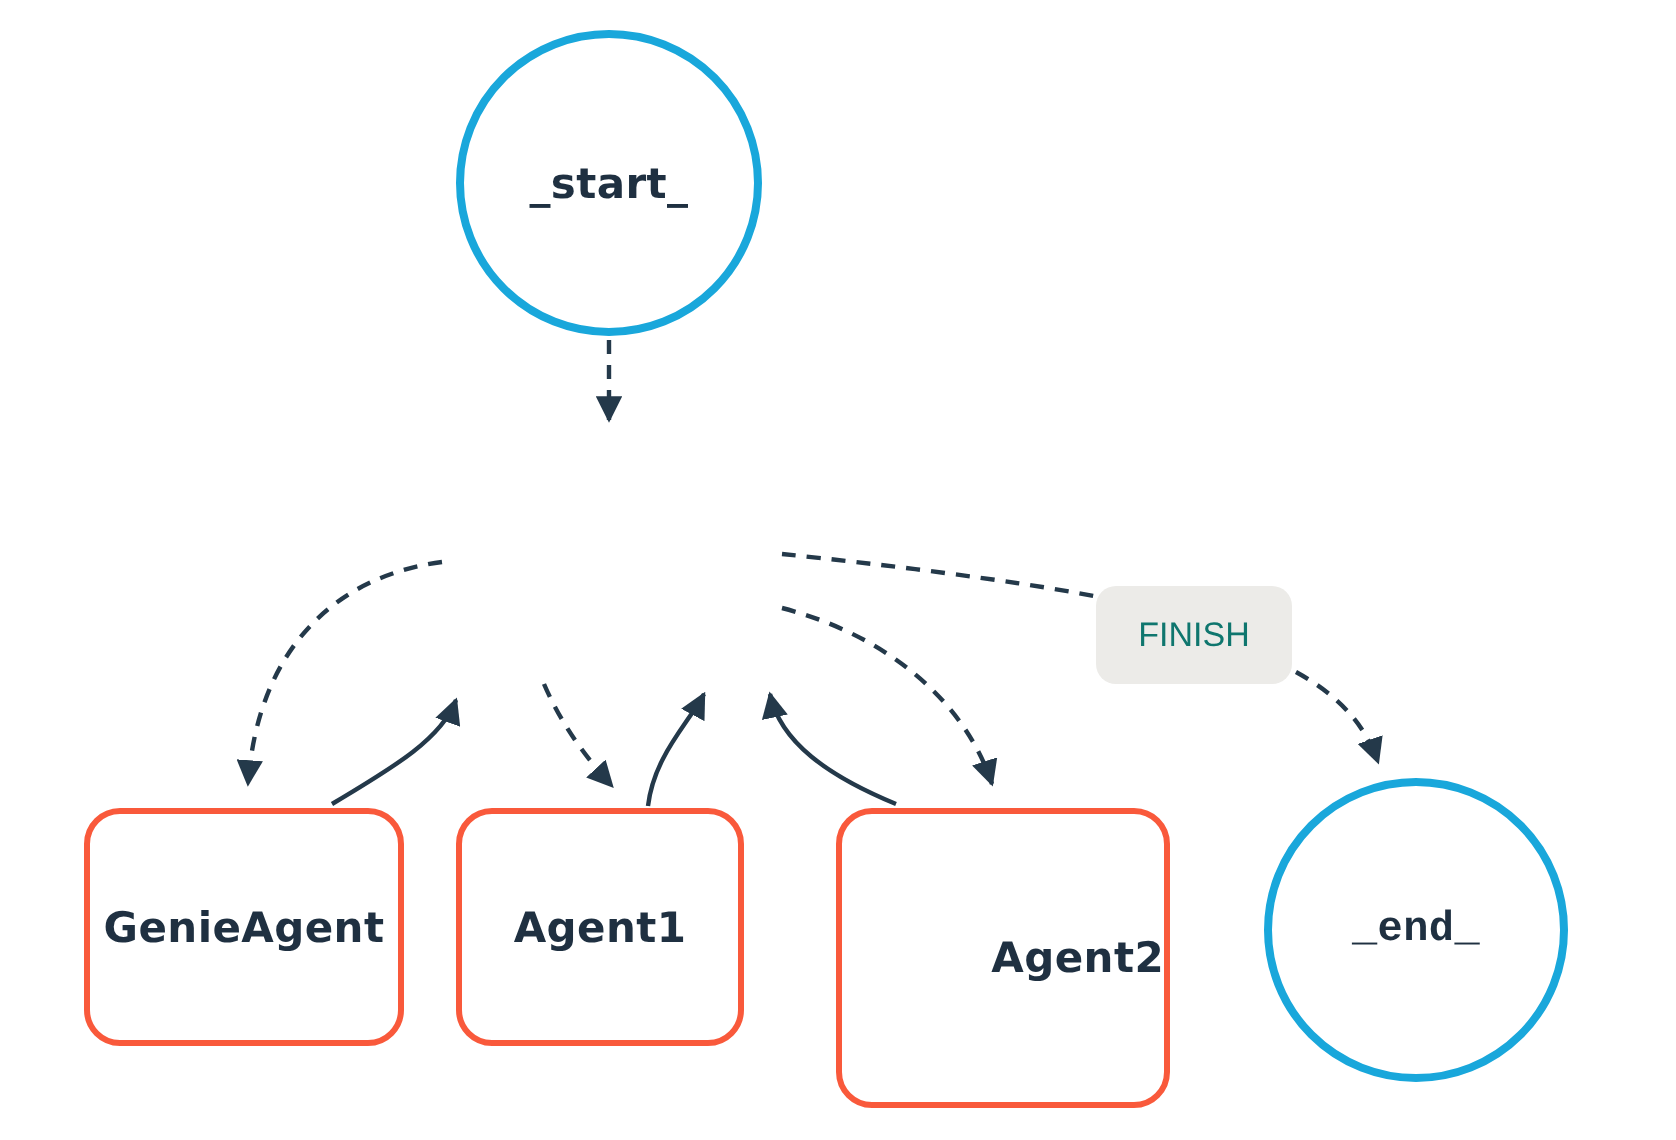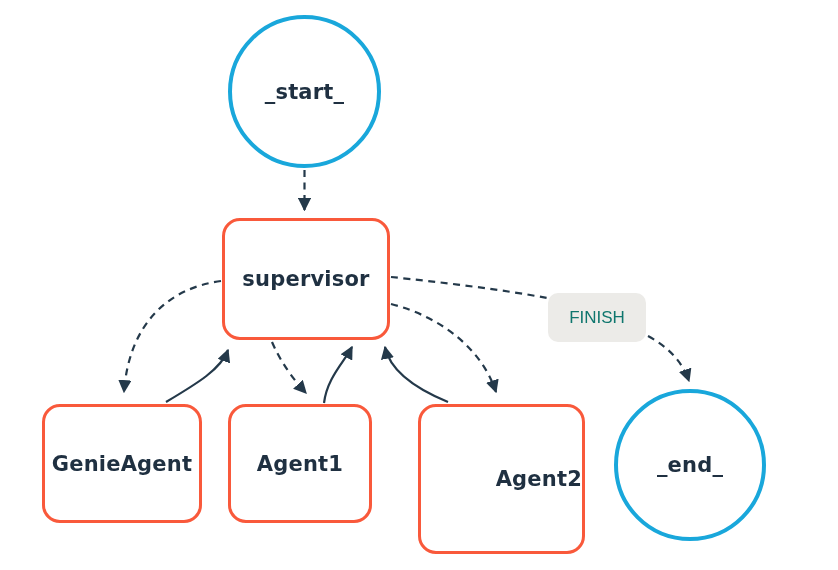--- a/index.html
+++ b/index.html
@@ -45,21 +45,21 @@
   }
   .node.circle {
     border: 4px solid #19A7DB;
     border-radius: 50%;
   }
   .node.box {
     border: 3.5px solid #F9593B;
     border-radius: 18px;
   }
   #node-start { left: 228px; top: 15px;  width: 153px; height: 153px; }
-  #node-end   { left: 614px; top: 389px; width: 152px; height: 152px; }
+  #node-end   { left: 632px; top: 389px; width: 152px; height: 152px; font-family: Liberation Mono, monospace; }
   #node-supervisor { left: 222px; top: 218px; width: 168px; height: 122px; }
   #node-genieagent { left: 42px;  top: 404px; width: 160px; height: 119px; }
   #node-agent1     { left: 228px; top: 404px; width: 144px; height: 119px; }
   #node-agent2     { left: 418px; top: 404px; width: 167px; height: 150px; justify-content: flex-end; }
   .edge-label {
     position: absolute;
     left: 548px;
     top: 293px;
     width: 98px;
     height: 49px;
@@ -103,23 +103,20 @@
 
     <path class="edge dashed" d="M 391 277 C 440 282 505 290 547 298"></path>
 
     <path class="edge dashed" d="M 648 336 C 668 347 682 361 689 381" marker-end="url(#arrowhead)"></path>
   </svg>
 
   <div class="node circle" id="node-start">
     <span>_start_</span>
   </div>
 
-  <div class="node box" id="node-supervisor">
-    <span>supervisor</span>
-  </div>
 
   <div class="node box" id="node-genieagent">
     <span>GenieAgent</span>
   </div>
 
   <div class="node box" id="node-agent1">
     <span>Agent1</span>
   </div>
 
   <div class="node box" id="node-agent2">

